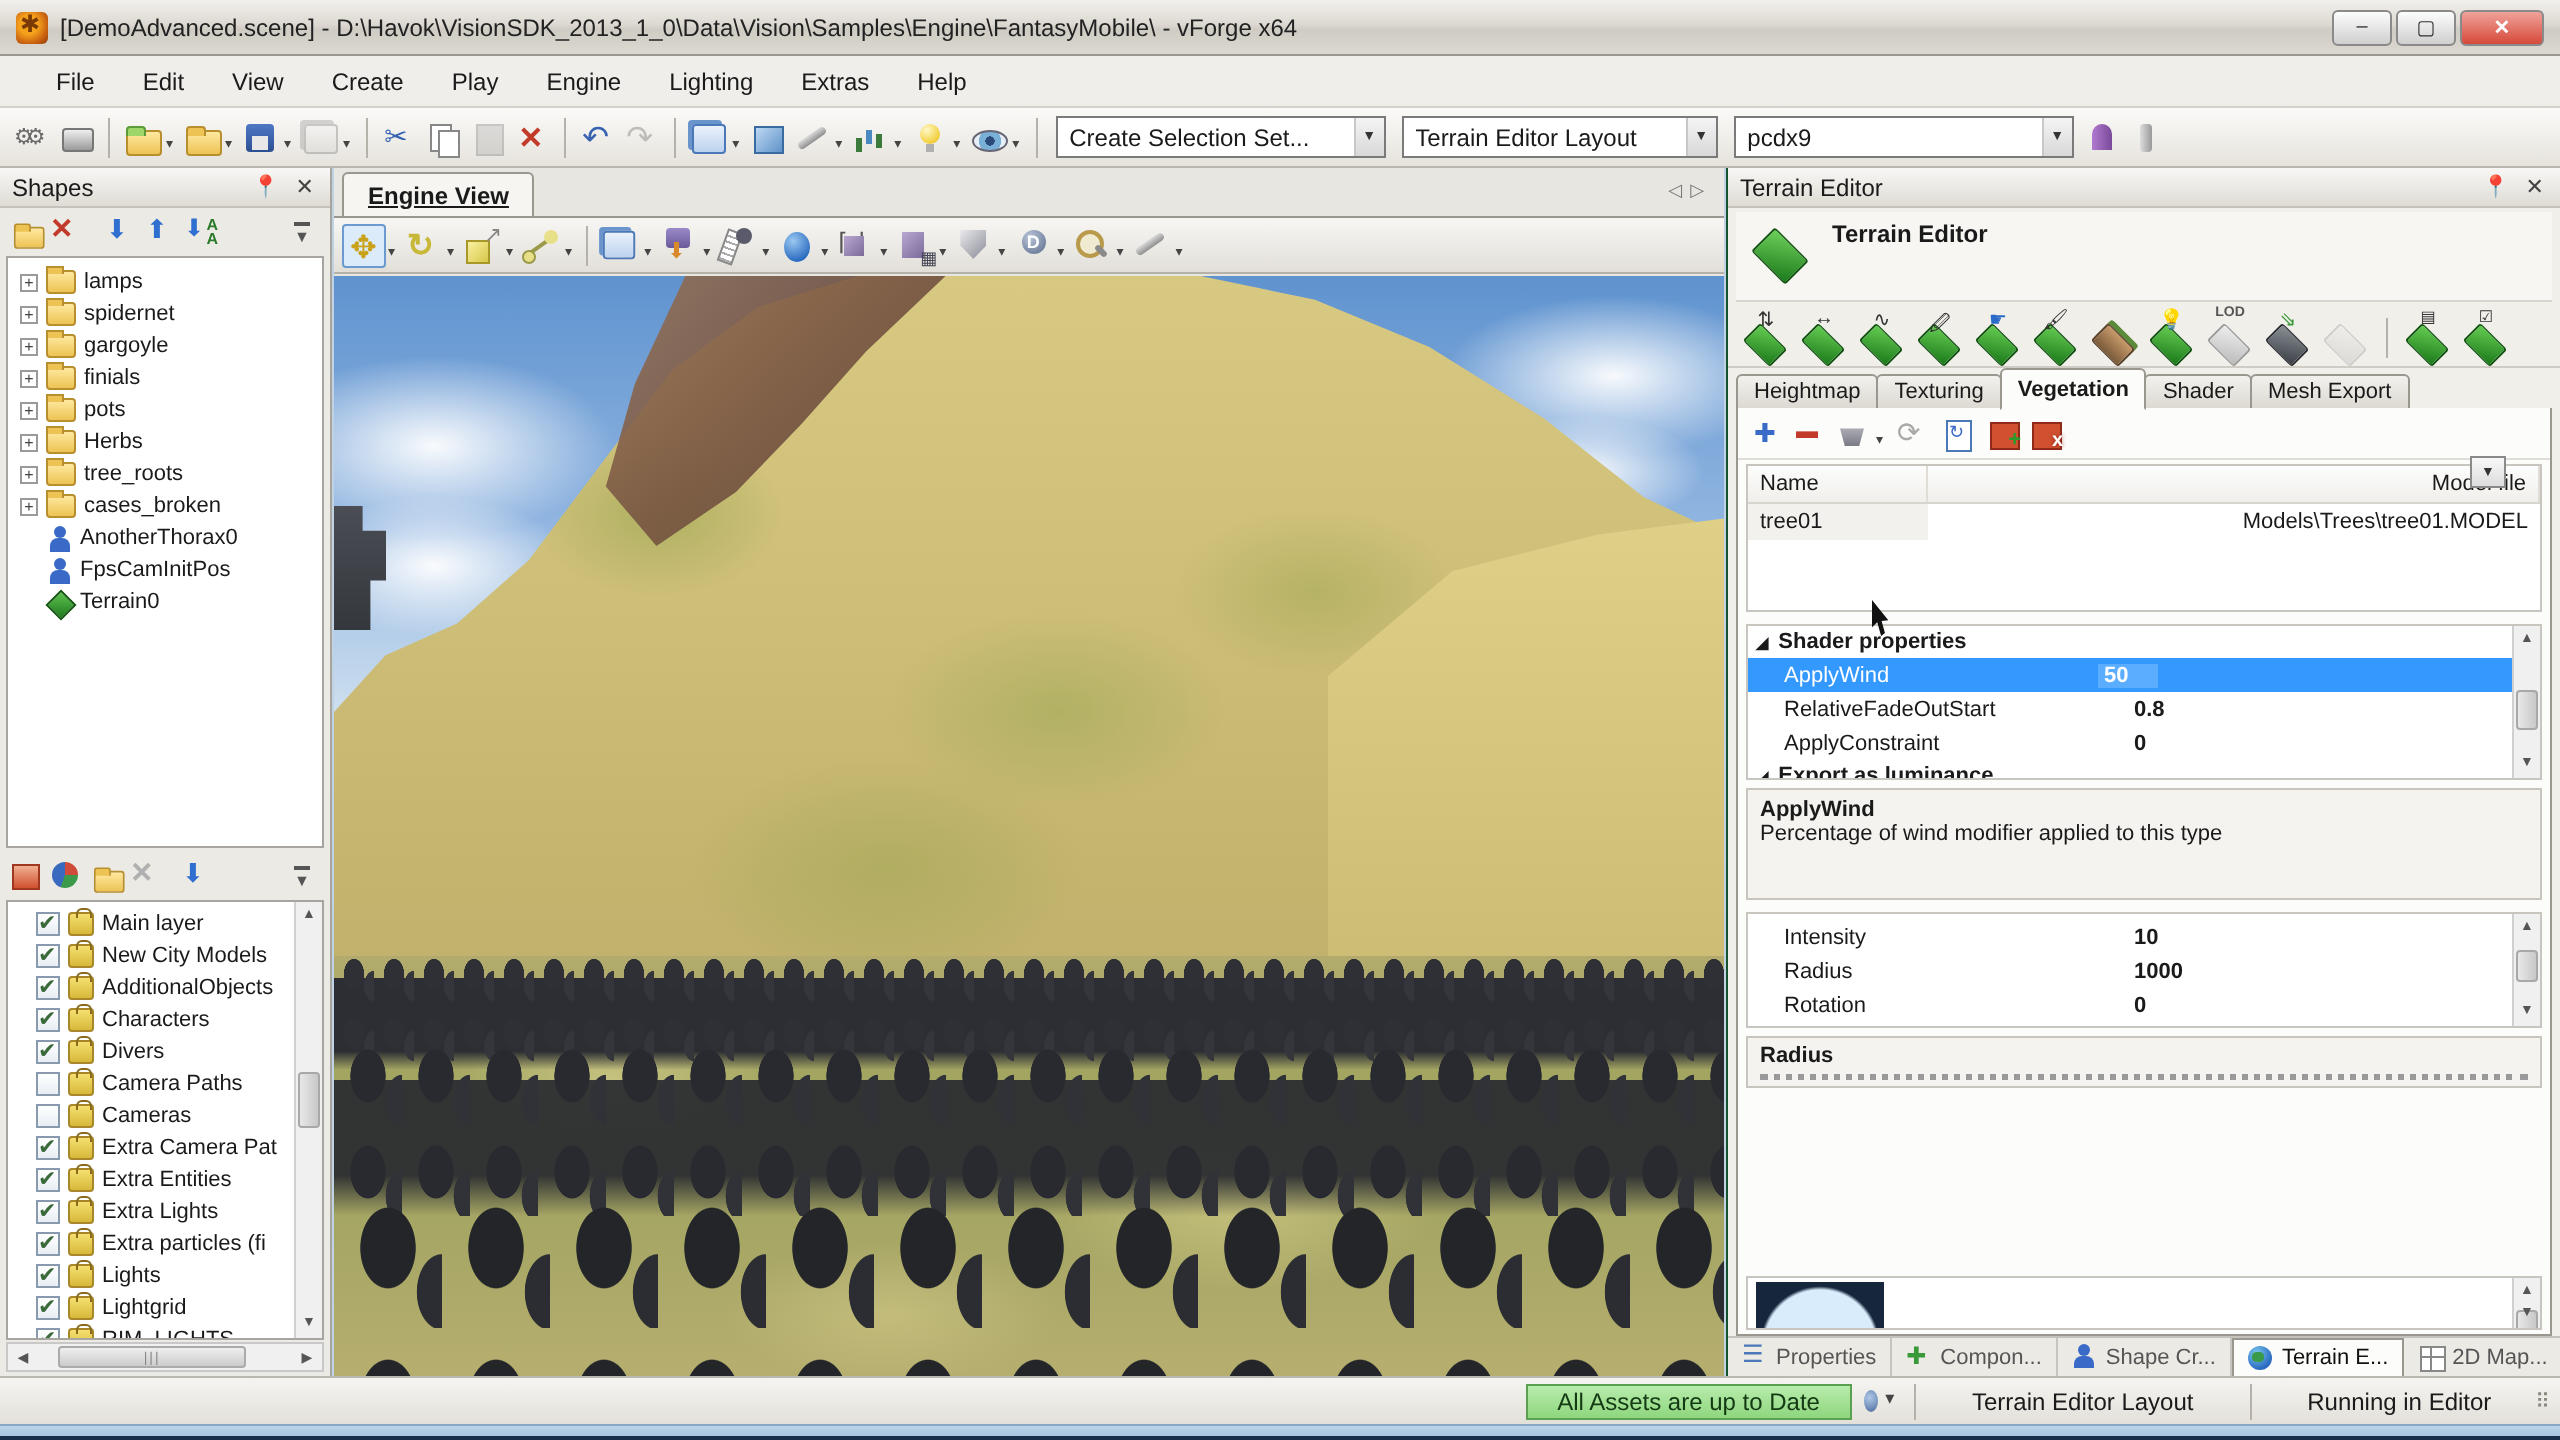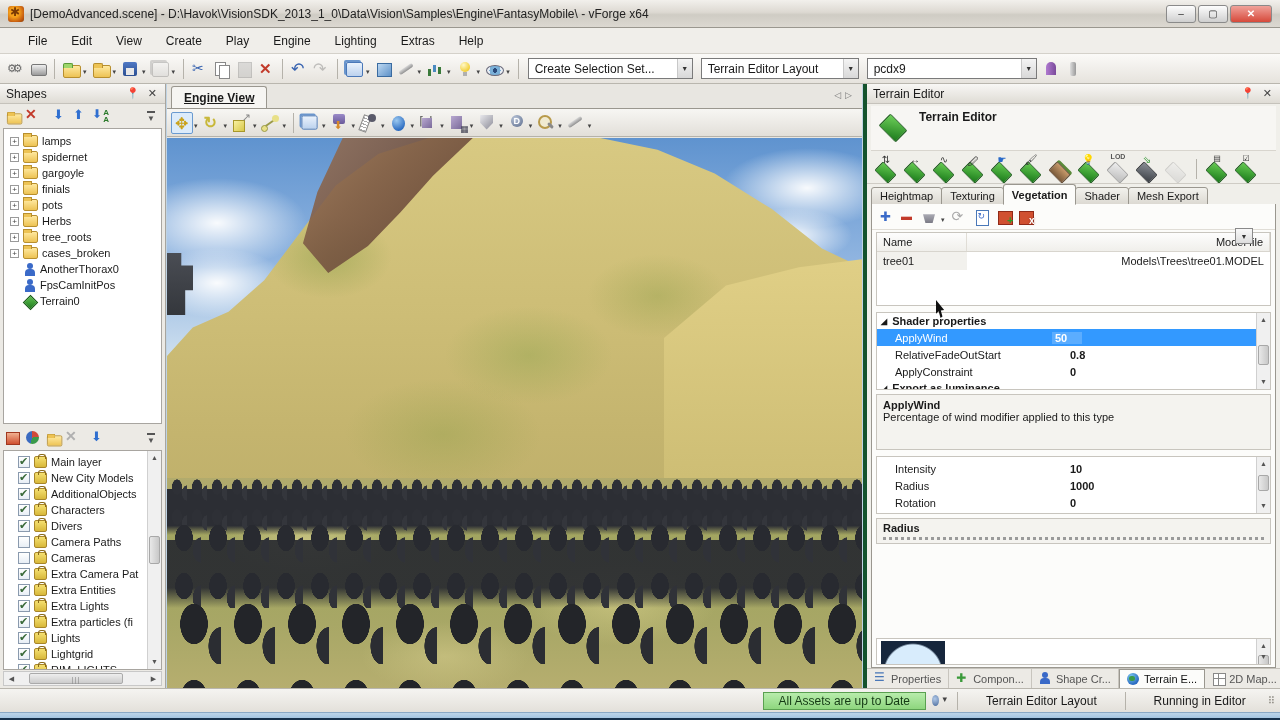--- a/index.html
+++ b/index.html
@@ -177,21 +177,21 @@
     background-size:54px 76px,54px 76px; }
   .ts-d { top:548px; height:160px;
     background-image:
       radial-gradient(ellipse 32px 46px at 40px 52px, #1f2125 0 62%, transparent 64%),
       radial-gradient(ellipse 29px 42px at 80px 86px, #27292e 0 62%, transparent 64%);
     background-size:80px 105px,80px 105px; }
   .ruin { position:absolute; left:0; top:115px; width:26px; height:62px; background:linear-gradient(180deg,#4a4d54,#34373c);
     clip-path:polygon(0 0,55% 0,55% 20%,100% 20%,100% 60%,70% 60%,70% 100%,0 100%); }
 
   
-  .rightpanel { position:absolute; left:863px; top:84px; width:417px; height:604px; background:#f0efea; border-left:4px solid #14532d; }
+  .rightpanel { position:absolute; left:863px; top:84px; width:417px; height:604px; background:#f0efea; border-left:1px solid #14532d; }
   .rp-info { margin:2px 4px; padding:4px 6px 6px 6px; background:#f7f6f3; border-bottom:1px solid #d8d5ce; display:flex; gap:8px; }
   .bigdiamond { width:34px; height:30px; position:relative; flex:none; margin-top:4px; }
   .bigdiamond:before { content:""; position:absolute; left:4px; top:2px; width:22px; height:22px; transform:rotate(45deg) scaleY(.7);
     background:linear-gradient(135deg,#6ed05a,#1c7a1c); border:1px solid #0f520f; border-radius:2px; }
   .rp-info b { font-size:12px; }
   .rp-info p { font-size:11px; margin-top:2px; color:#222; line-height:1.25; }
   .rp-tools { display:flex; align-items:center; gap:3px; padding:4px 6px 2px 6px; border-bottom:1px solid #cfccc5; }
   .dia { width:26px; height:24px; position:relative; }
   .dia:before { content:""; position:absolute; left:3px; top:6px; width:17px; height:17px; transform:rotate(45deg) scaleY(.65);
     background:linear-gradient(135deg,#66cc52,#1a7a1a); border:1px solid #0f520f; border-radius:2px; }

